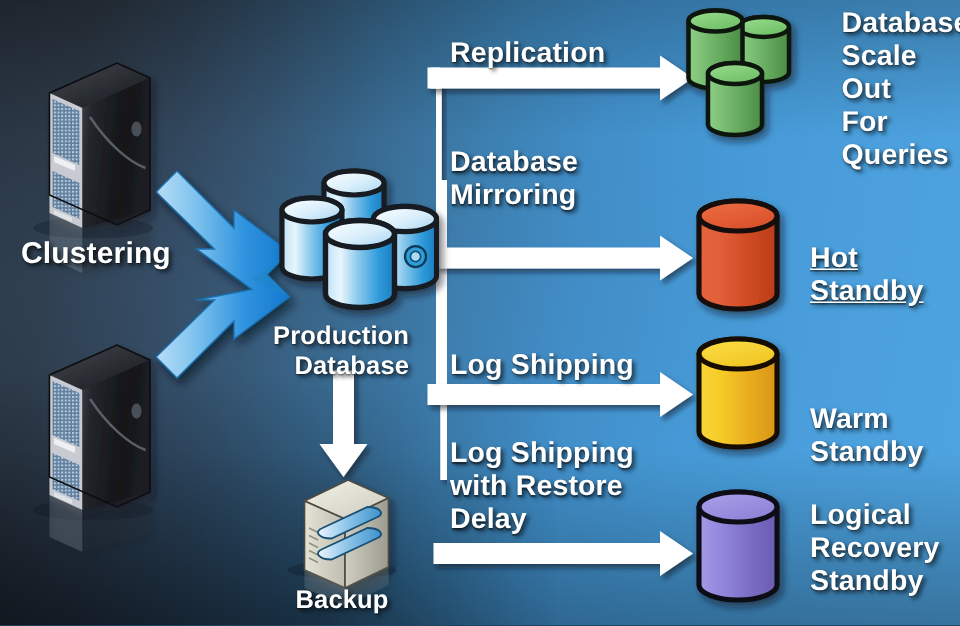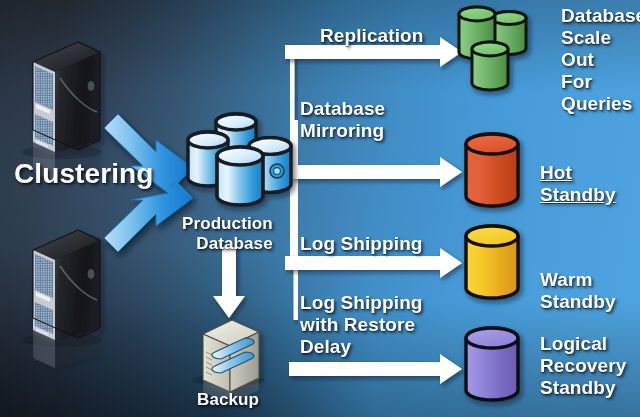--- a/index.html
+++ b/index.html
@@ -62,25 +62,25 @@
   .layer {
     position: absolute;
     inset: 0;
     width: 640px;
     height: 417px;
     pointer-events: none;
   }
   .layer.ev { pointer-events: auto; }
 
   
-  #lbl-clustering        { left:  14px; top: 158px; font-size: 28px; }
+  #lbl-clustering        { left:  14px; top: 158px; font-size: 20px; }
   #lbl-production        { left: 182px; top: 214px; font-size: 17px; text-align: right; }
   #lbl-backup            { left: 197px; top: 390px; font-size: 17px; }
 
-  #lbl-replication       { left: 300px; top:  25px; font-size: 19px; margin-left: 20px; }
+  #lbl-replication       { left: 300px; top:  25px; font-size: 19px; }
   #lbl-mirroring         { left: 300px; top:  98px; font-size: 19px; }
   #lbl-logship           { left: 300px; top: 233px; font-size: 19px; }
   #lbl-logship-delay     { left: 300px; top: 292px; font-size: 19px; }
 
   #lbl-scaleout          { left: 561px; top:   5px; font-size: 19px; }
   #lbl-hot               { left: 540px; top: 162px; font-size: 19px; text-decoration: underline; }
   #lbl-warm              { left: 540px; top: 232px; font-size: 19px; margin-top: 37px; }
   #lbl-logical           { left: 540px; top: 333px; font-size: 19px; }
 </style>
 </head>

